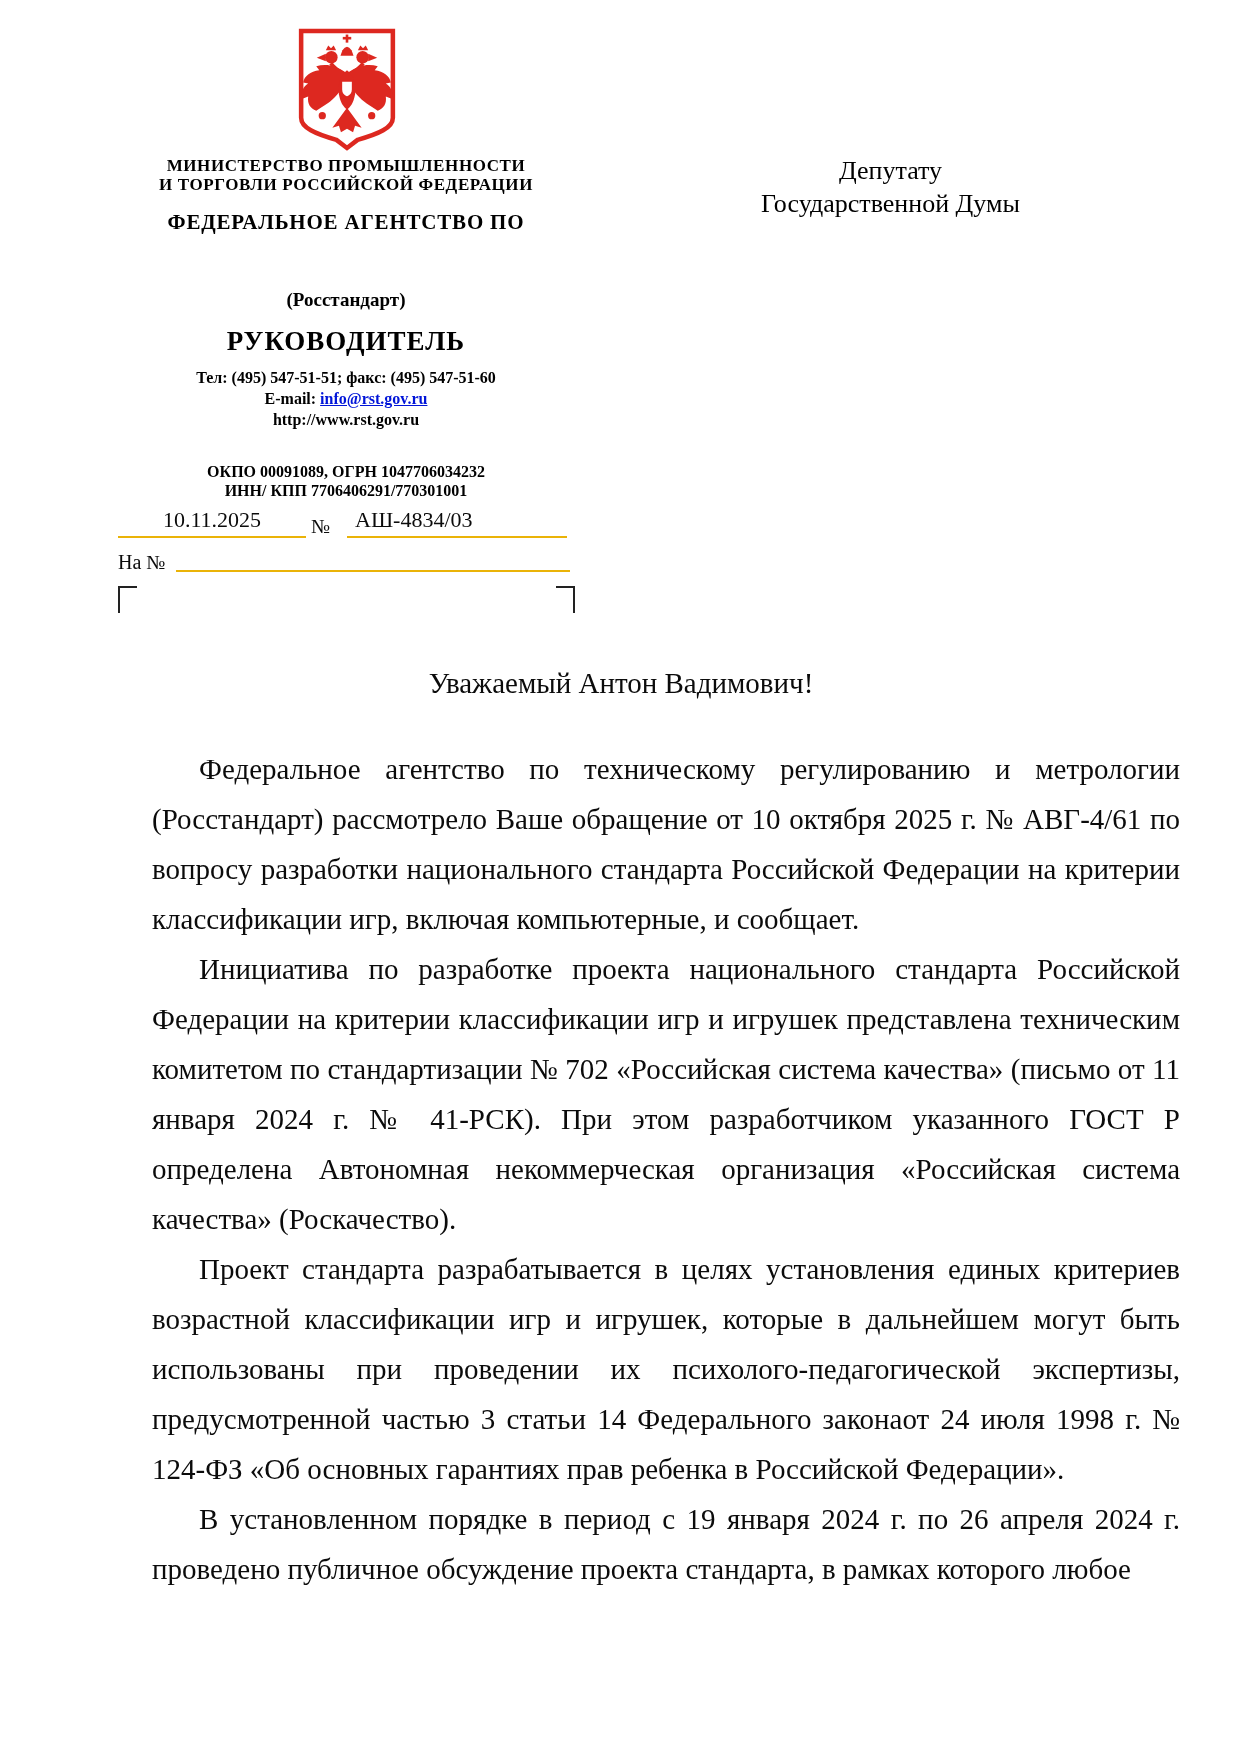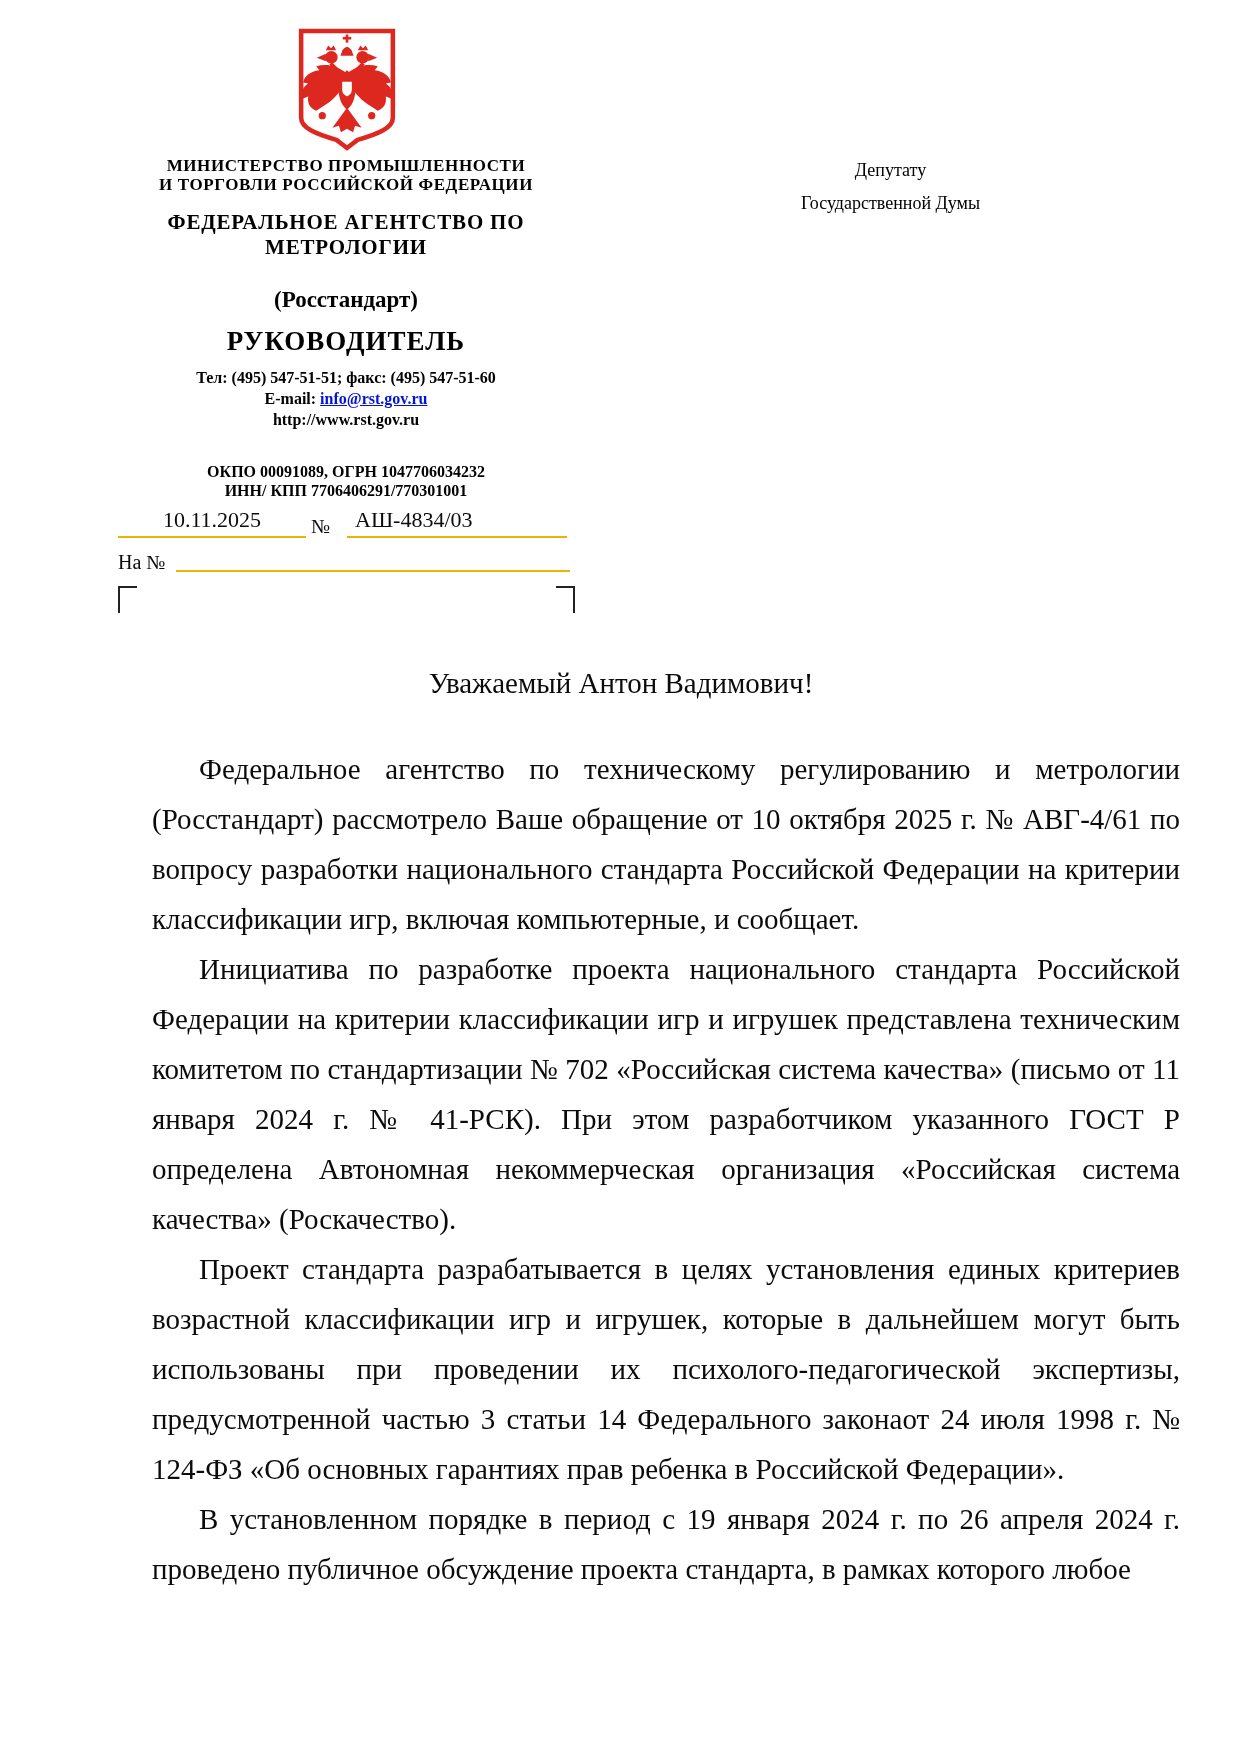--- a/index.html
+++ b/index.html
@@ -10,39 +10,39 @@
     background:#ffffff;
     font-family:"Liberation Serif","DejaVu Serif",serif;
     color:#0b0b0b;
     overflow:hidden;
   }
   
   .emblem { position:absolute; left:295px; top:26px; width:104px; height:127px; }
   .lh-center { position:absolute; left:110px; width:472px; text-align:center; color:#000; }
   .ministry  { top:156px; font-size:17px; line-height:19px; font-weight:bold; letter-spacing:.6px; }
   .agency    { top:210px; font-size:21px; line-height:25px; font-weight:bold; letter-spacing:.8px; }
-  .agency-short { top:289px; font-size:23px; line-height:22px; font-weight:bold; }
+  .agency-short { top:289px; font-size:19px; line-height:22px; font-weight:bold; }
   .position  { top:326px; font-size:27px; line-height:30px; font-weight:bold; letter-spacing:1px; }
   .contact   { top:367px; font-size:16px; line-height:21px; font-weight:bold; }
   .codes     { top:462px; font-size:16px; line-height:19px; font-weight:bold; }
   .email-link { color:#0014d8; text-decoration:underline; }
   .rule { border-bottom:2px solid #eab308; }
   .date-field { position:absolute; left:118px; top:505px; width:188px; height:33px;
     font-size:22px; line-height:30px; text-align:center; }
   .num-sign { position:absolute; left:311px; top:515px; font-size:20px; line-height:22px; }
   .num-field { position:absolute; left:347px; top:505px; width:220px; height:33px;
     font-size:22px; line-height:30px; text-align:left; padding-left:8px; }
   .reply-label { position:absolute; left:118px; top:551px; font-size:20px; line-height:22px; }
   .reply-field { position:absolute; left:176px; top:546px; width:394px; height:26px; }
   .bracket { position:absolute; width:19px; height:27px; top:586px; }
   .bracket-left  { left:118px; border-top:2px solid #222; border-left:2px solid #222; }
   .bracket-right { left:556px; border-top:2px solid #222; border-right:2px solid #222; }
   
   .recipient { position:absolute; left:733px; top:154px; width:315px;
-    text-align:center; font-size:18px; line-height:33px; color:#000; }
+    text-align:center; font-size:26px; line-height:33px; color:#000; }
   
   .salutation { position:absolute; left:107px; top:665px; width:1028px;
     text-align:center; font-size:29px; line-height:36px; }
   .body-text { position:absolute; left:107px; top:744px; width:1028px;
     font-size:29px; line-height:50px; text-align:justify;margin-left:45px; }
   .body-text p { text-indent:47px; margin:0; }
 </style>
 </head>
 <body>
 
@@ -69,21 +69,20 @@
     </g>
   </svg>
 
   <div class="lh-center ministry">
     <div>МИНИСТЕРСТВО ПРОМЫШЛЕННОСТИ</div>
     <div>И ТОРГОВЛИ РОССИЙСКОЙ ФЕДЕРАЦИИ</div>
   </div>
 
   <div class="lh-center agency">
     <div>ФЕДЕРАЛЬНОЕ АГЕНТСТВО ПО</div>
-    <div>МЕТРОЛОГИИ</div>
   </div>
 
   <div class="lh-center agency-short">(Росстандарт)</div>
 
   <div class="lh-center position">РУКОВОДИТЕЛЬ</div>
 
   <div class="lh-center contact">
     <div>Тел: (495) 547-51-51; факс:  (495) 547-51-60</div>
     <div><span>E-mail: </span><span class="email-link">info@rst.gov.ru</span></div>
     <div>http://www.rst.gov.ru</div>

